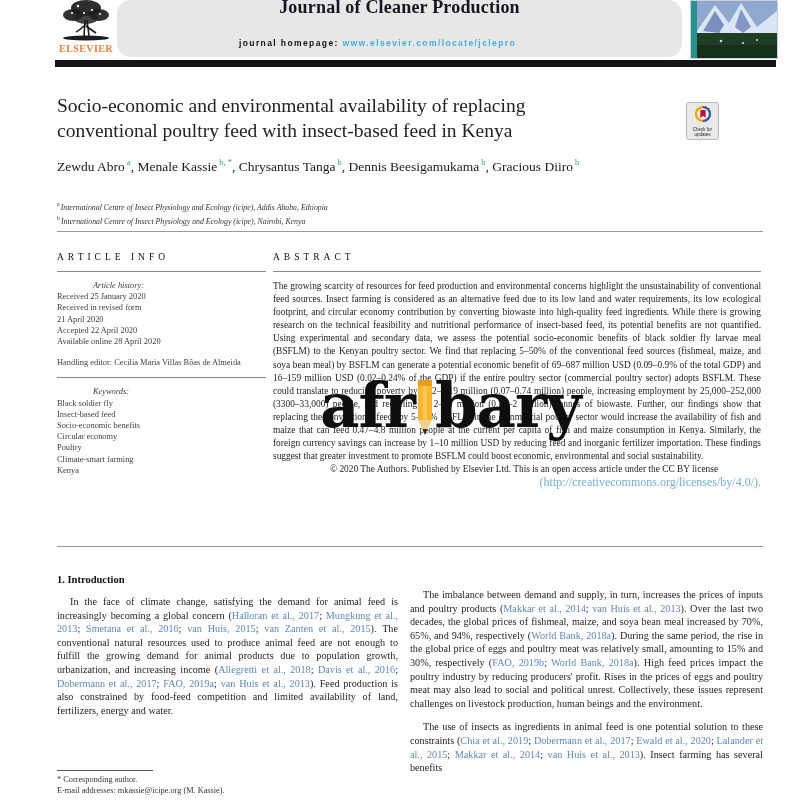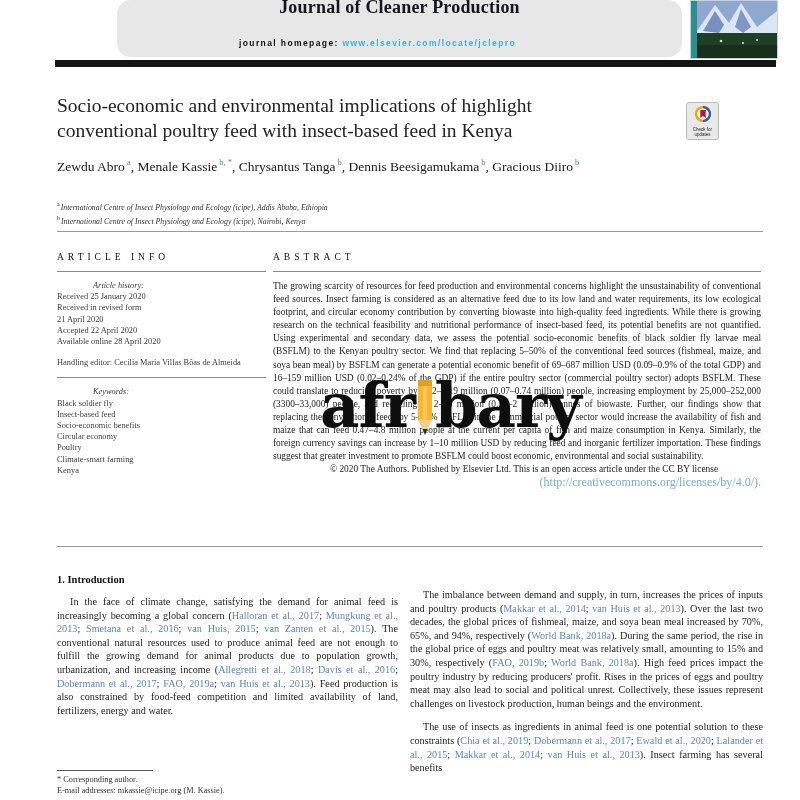--- a/index.html
+++ b/index.html
@@ -64,20 +64,36 @@
   .cite{color:var(--citation);}
   .footnote{position:absolute;left:57px;top:770px;width:341px;}
   .fn-rule{width:96px;height:1px;background:#555;margin-bottom:4px;}
   .fn-line{font-size:8.3px;color:#333;line-height:10.5px;}
 </style>
 </head>
 <body>
 
 <div id="page">
 
+  <div class="logo-box">
+    <svg width="60" height="44" viewBox="0 0 60 44">
+      <ellipse cx="30" cy="8" rx="15" ry="8" fill="#1c1c1c" opacity="0.92"></ellipse>
+      <ellipse cx="17" cy="15" rx="10" ry="6" fill="#1c1c1c" opacity="0.9"></ellipse>
+      <ellipse cx="43" cy="15" rx="10" ry="6" fill="#1c1c1c" opacity="0.9"></ellipse>
+      <ellipse cx="30" cy="18" rx="12" ry="6" fill="#222" opacity="0.85"></ellipse>
+      <path d="M29 20 L28 36 M31 20 L33 36 M30 24 C26 28 24 30 20 32 M30 26 C34 29 37 31 40 33" stroke="#1c1c1c" stroke-width="1.6" fill="none"></path>
+      <ellipse cx="30" cy="38" rx="23" ry="2.6" fill="#1c1c1c"></ellipse>
+      <circle cx="22" cy="6" r="1.2" fill="#fff"></circle>
+        <circle cx="36" cy="10" r="1.1" fill="#fff"></circle>
+      <circle cx="28" cy="13" r="1" fill="#fff"></circle>
+        <circle cx="44" cy="14" r="1" fill="#fff"></circle>
+      <circle cx="16" cy="13" r="1" fill="#fff"></circle>
+    </svg>
+    <div class="logo-word">ELSEVIER</div>
+  </div>
 
   <div class="hdr-graybox">
     <div class="hdr-title">Journal of Cleaner Production</div>
     <div class="hdr-homeline">
       <span>journal homepage:</span>
       <span class="hp-url">www.elsevier.com/locate/jclepro</span>
     </div>
   </div>
 
   <div class="cover-box">
@@ -91,21 +107,21 @@
       <circle cx="30" cy="40" r="1.3" fill="#cfe0c8"></circle>
         <circle cx="52" cy="42" r="1.1" fill="#cfe0c8"></circle>
       <circle cx="66" cy="39" r="1" fill="#cfe0c8"></circle>
       <rect x="0" y="0" width="6" height="57" fill="#2a8f8f"></rect>
     </svg>
   </div>
 
   <div class="black-bar"></div>
 
   <div class="art-title">
-    <span>Socio-economic and environmental implications of highlight</span>
+    <span>Socio-economic and environmental availability of replacing</span>
     <span>conventional poultry feed with insect-based feed in Kenya</span>
   </div>
 
   <div class="badge">
     <svg width="18" height="18" viewBox="0 0 20 20" style="margin-top:2px">
       <circle cx="10" cy="10" r="9" fill="#f0a500"></circle>
       <path d="M10 1 A9 9 0 0 1 10 19 Z" fill="#2a5caa"></path>
       <circle cx="10" cy="10" r="6.4" fill="#ffffff"></circle>
       <path d="M7 5.5 h6 v9 l-3 -2.4 l-3 2.4 z" fill="#c8102e"></path>
     </svg>

